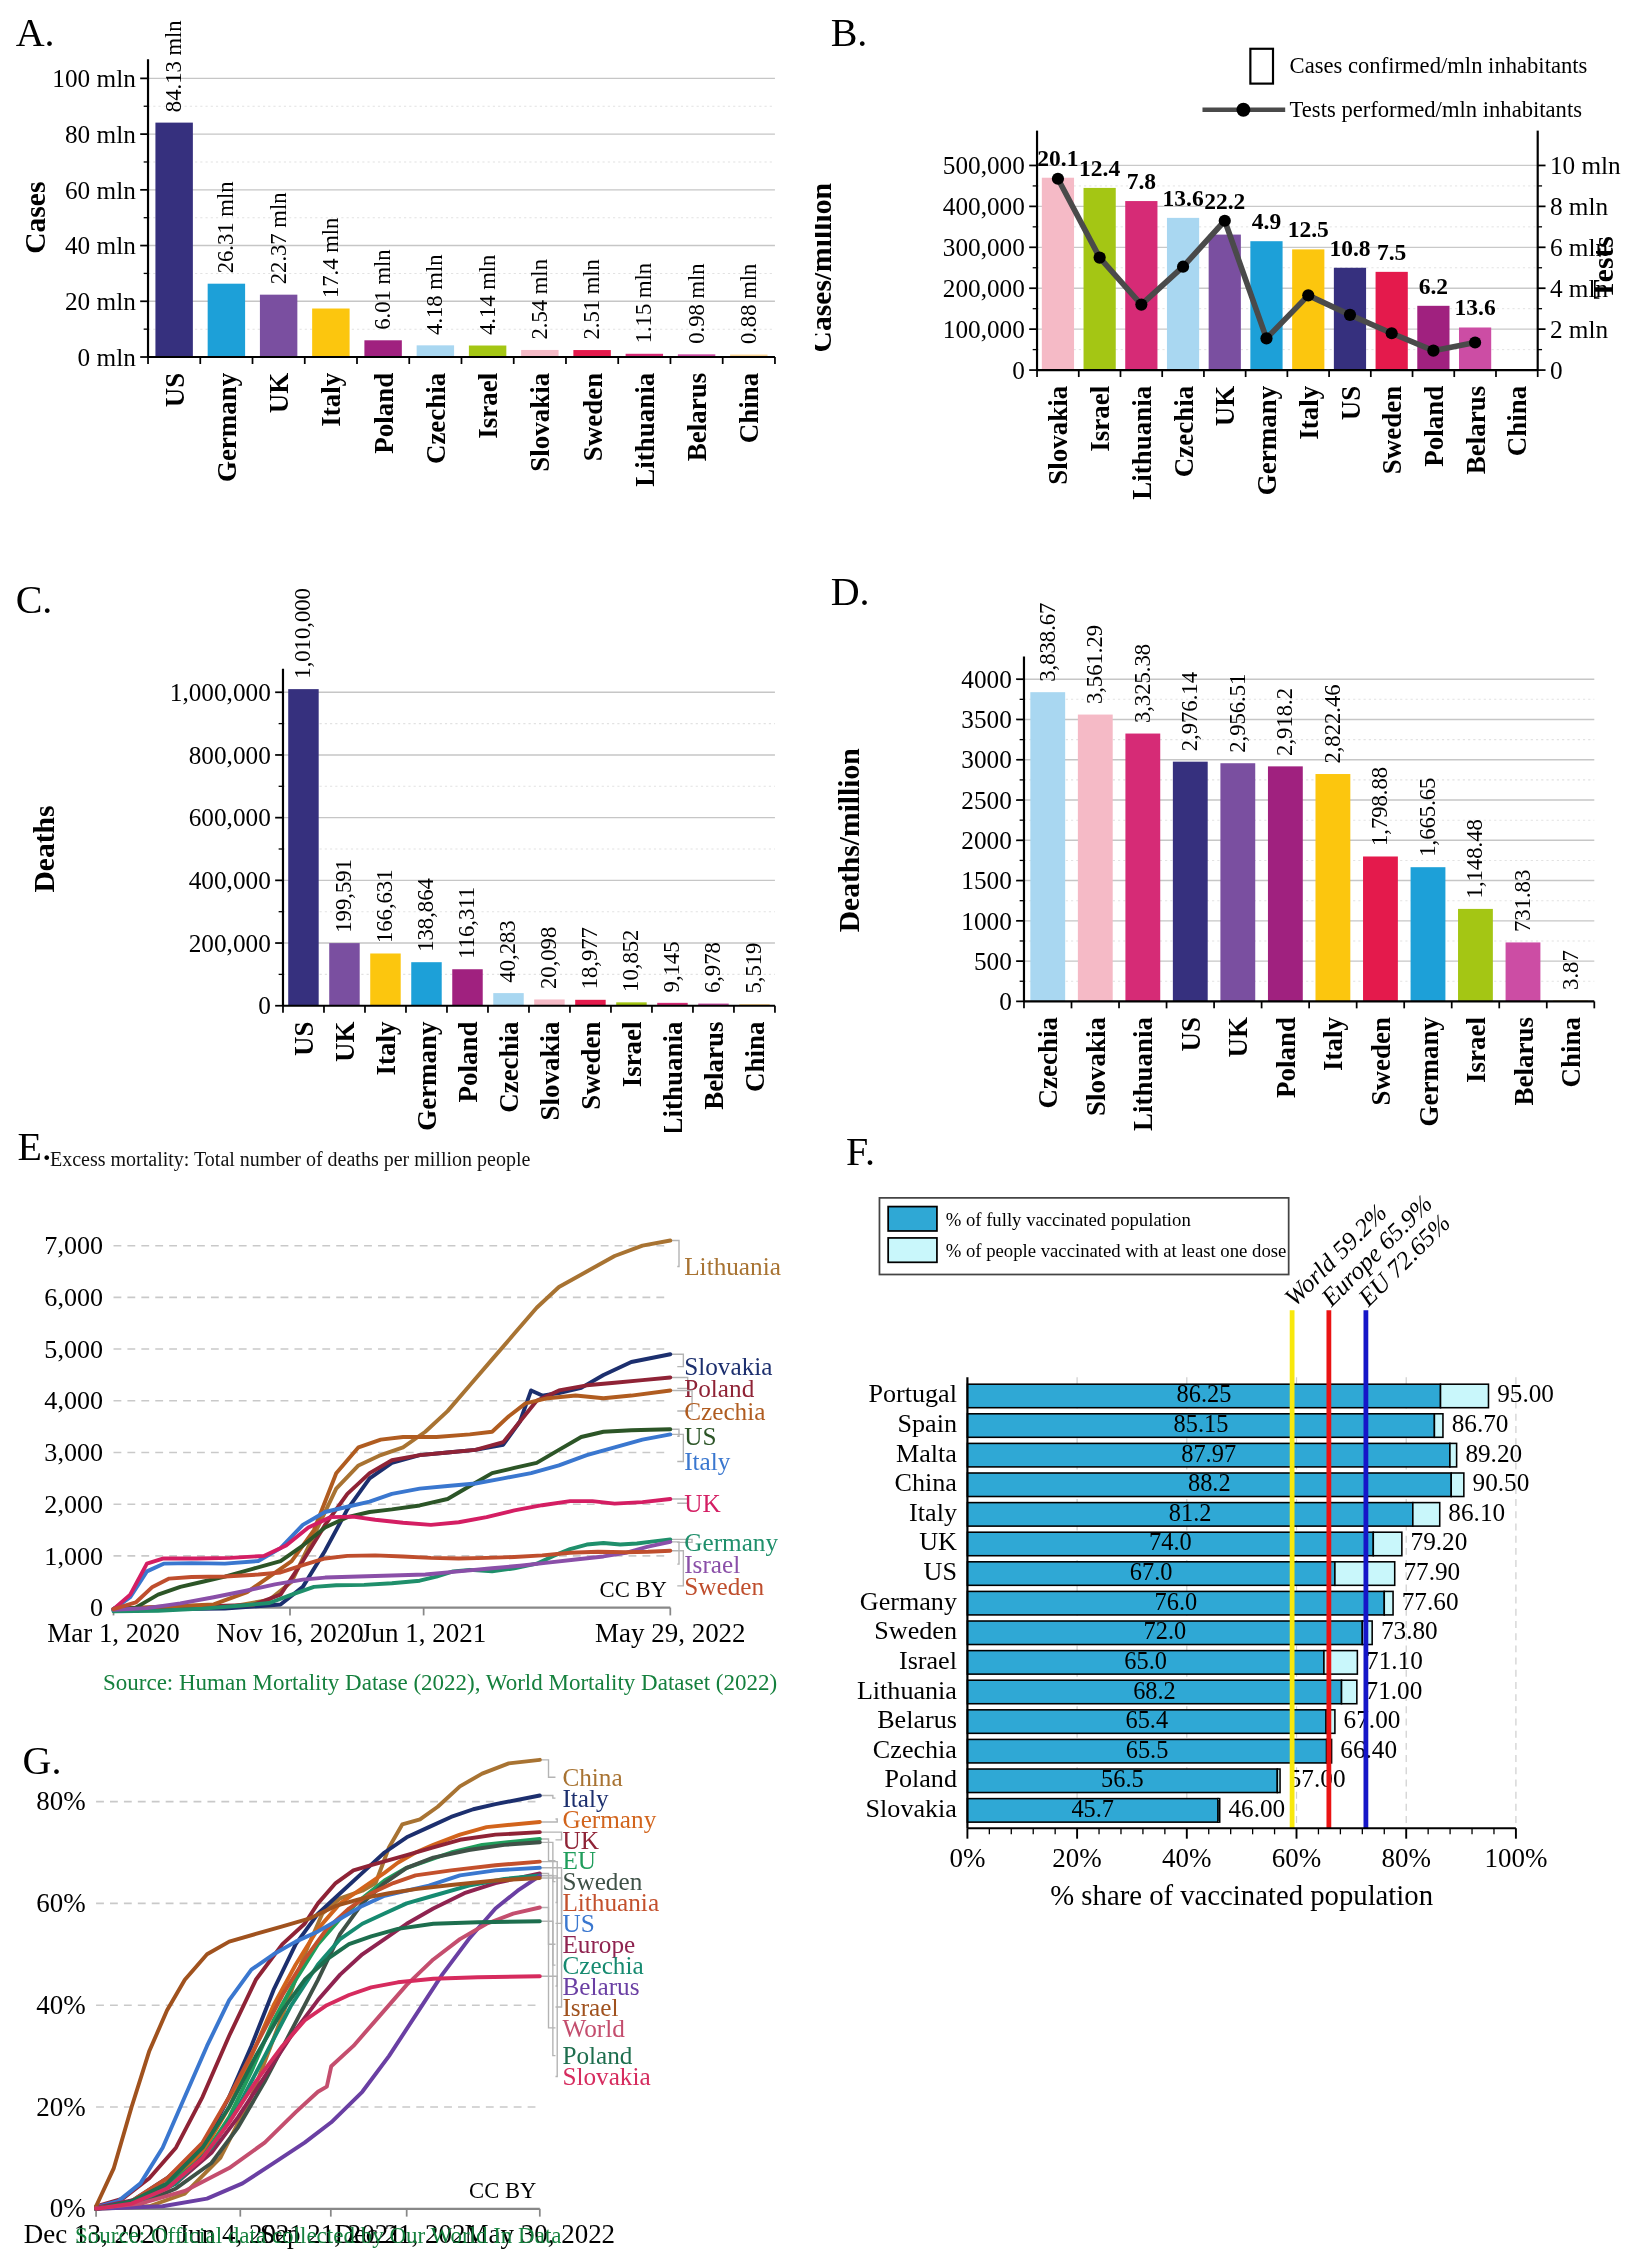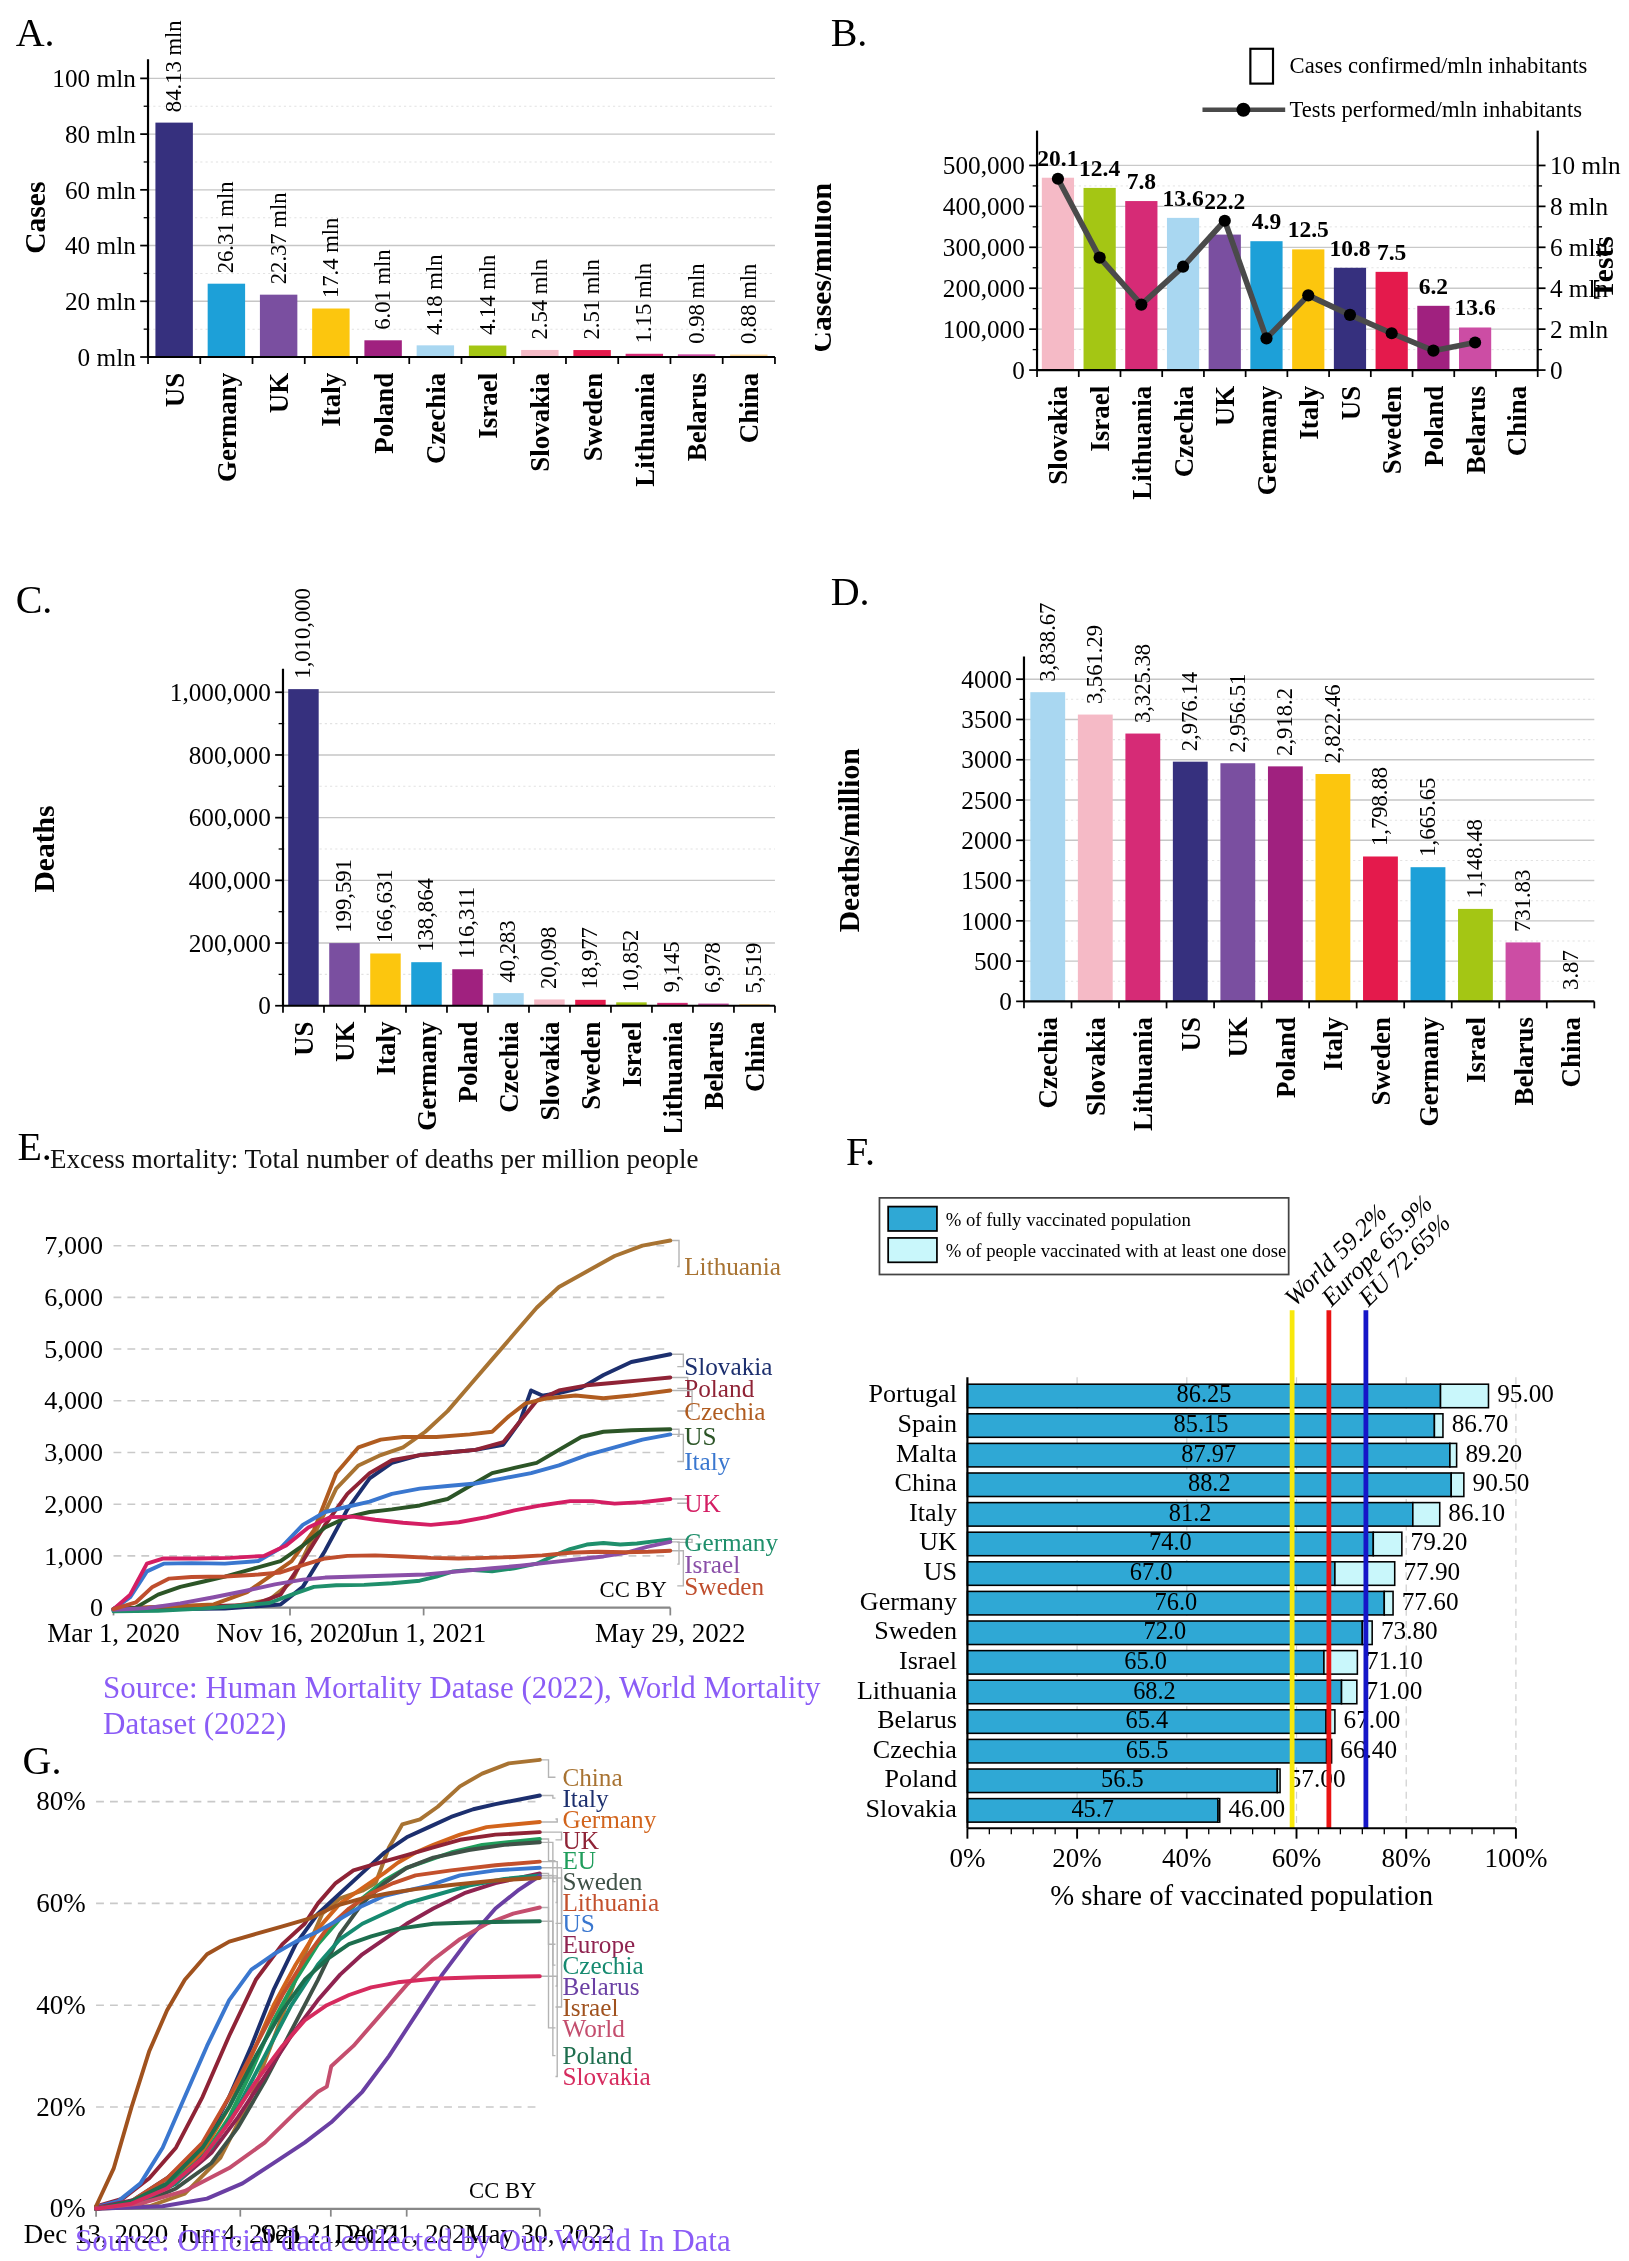--- a/index.html
+++ b/index.html
@@ -1,21 +1,21 @@
 <!DOCTYPE html>
 <html style="font-size:14px"><head>
 <meta charset="utf-8">
 <style>
   html,body{margin:0;padding:0;background:#ffffff;}
   #canvas{position:relative;width:1629px;height:2261px;background:#ffffff;overflow:hidden;
           font-family:"Liberation Serif","DejaVu Serif",serif;}
   .panel{position:absolute;}
   .plabel{position:absolute;font-size:40px;color:#000;z-index:5;}
-  .ptitle{position:absolute;font-size:27px;line-height:34px;color:#111;z-index:4;}
-  .src{position:absolute;font-size:31px;color:#8b5cf6;z-index:4;}
+  .ptitle{position:absolute;font-size:20px;line-height:34px;color:#111;z-index:4;}
+  .src{position:absolute;font-size:23px;color:#15803d;z-index:4;}
   #canvas svg{position:absolute;left:0;top:0;}
   #canvas svg text{font-family:"Liberation Serif","DejaVu Serif",serif;}
 </style>
 </head>
 <body>
 
 <div id="canvas">
 
   <div class="panel" style="left:0;top:0;width:815px;height:566px">
     <div class="plabel" style="left:15.7px;top:8.7px">A.</div>

